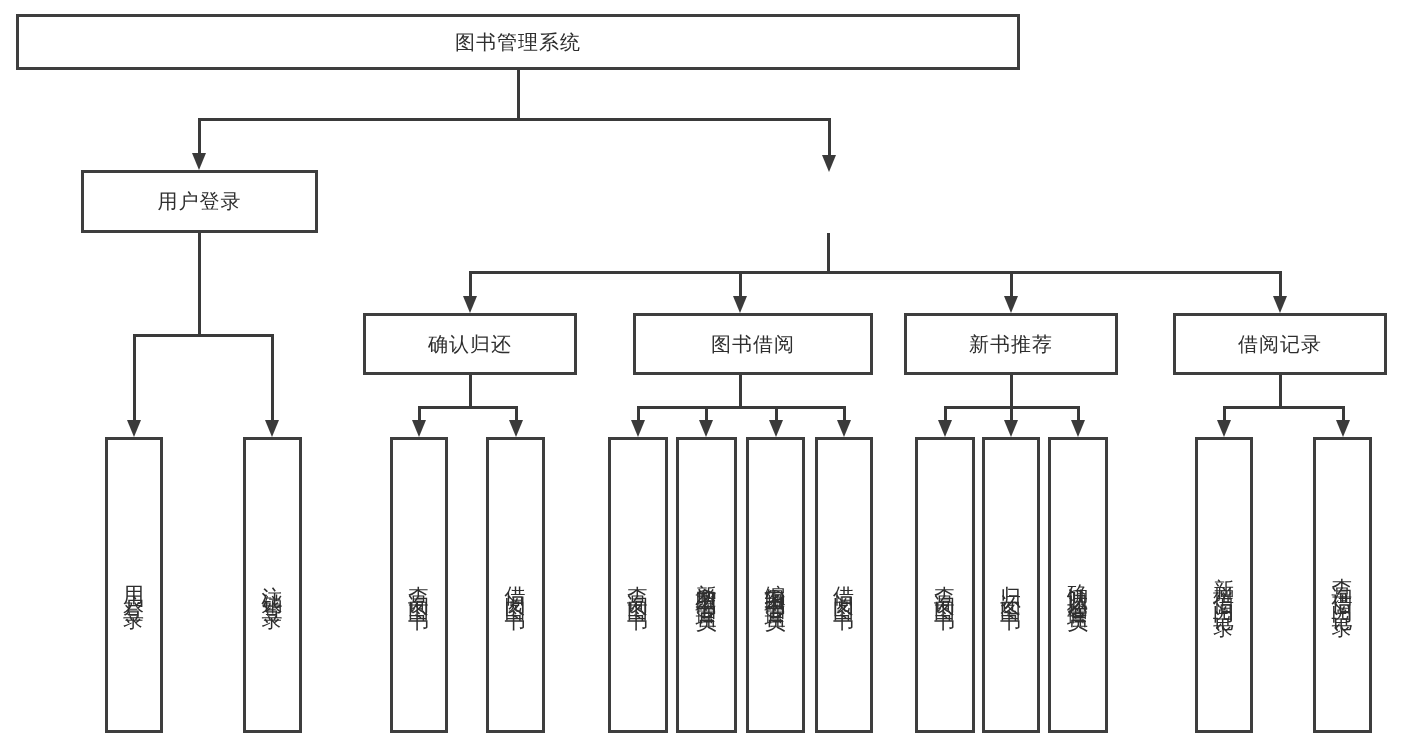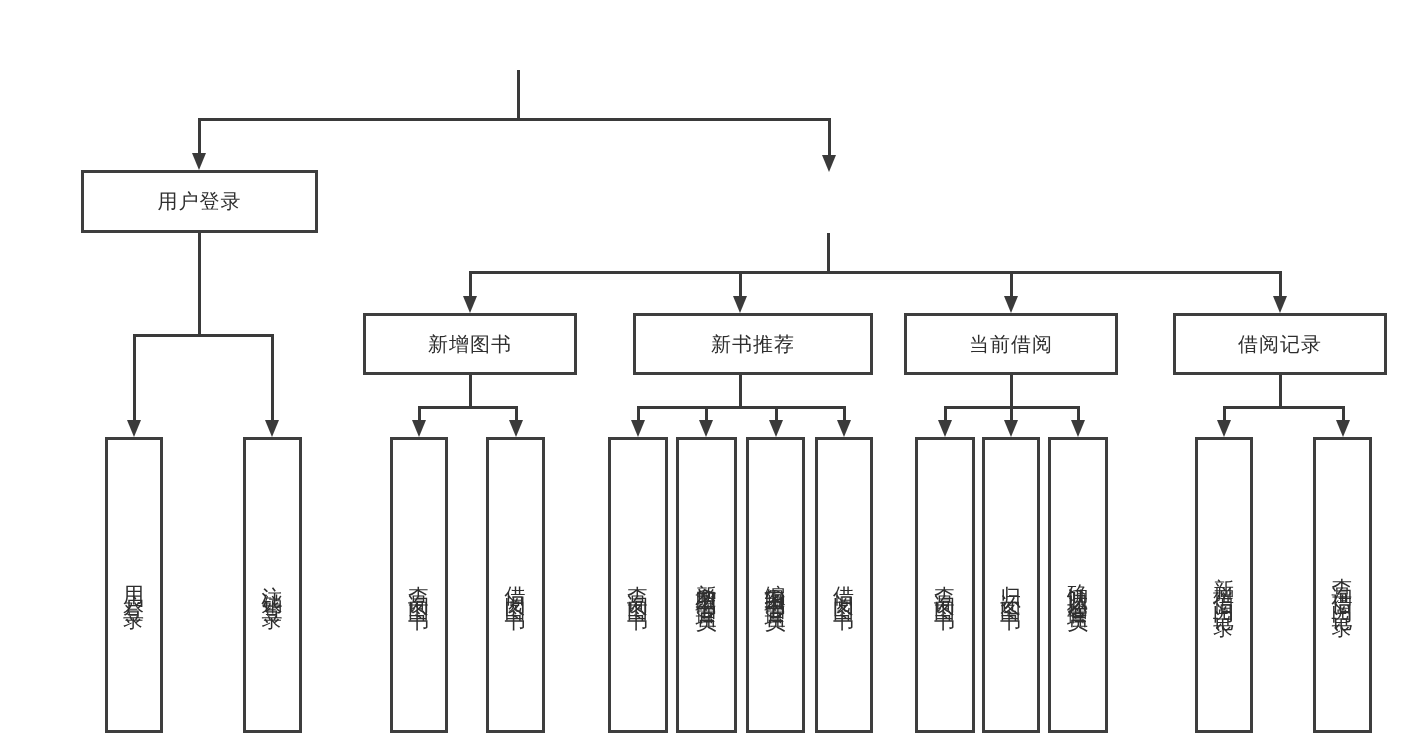--- a/index.html
+++ b/index.html
@@ -31,33 +31,36 @@
     position:absolute; left:1186px; top:712px;
     font-size:19px; color:#bdbdbd; letter-spacing:1px;
     z-index:5; white-space:nowrap;
   }
 </style>
 </head>
 <body>
 
 <div id="canvas">
 
+  <div class="box hbox" style="left:16px;top:14px;width:1004px;height:56px">
+    <span>图书管理系统</span>
+  </div>
 
   <div class="box hbox" style="left:81px;top:170px;width:237px;height:63px">
     <span>用户登录</span>
   </div>
 
   <div class="box hbox" style="left:363px;top:313px;width:214px;height:62px">
-    <span>新增图书</span>
+    <span>确认归还</span>
   </div>
   <div class="box hbox" style="left:633px;top:313px;width:240px;height:62px">
-    <span>新书推荐</span>
+    <span>图书借阅</span>
   </div>
   <div class="box hbox" style="left:904px;top:313px;width:214px;height:62px">
-    <span>当前借阅</span>
+    <span>新书推荐</span>
   </div>
   <div class="box hbox" style="left:1173px;top:313px;width:214px;height:62px">
     <span>借阅记录</span>
   </div>
 
   <div class="box leaf" style="left:105px;top:437px;width:58px;height:296px">
     <span class="vtext">用户登录</span>
   </div>
   <div class="box leaf" style="left:243px;top:437px;width:59px;height:296px">
     <span class="vtext">注销登录</span>

